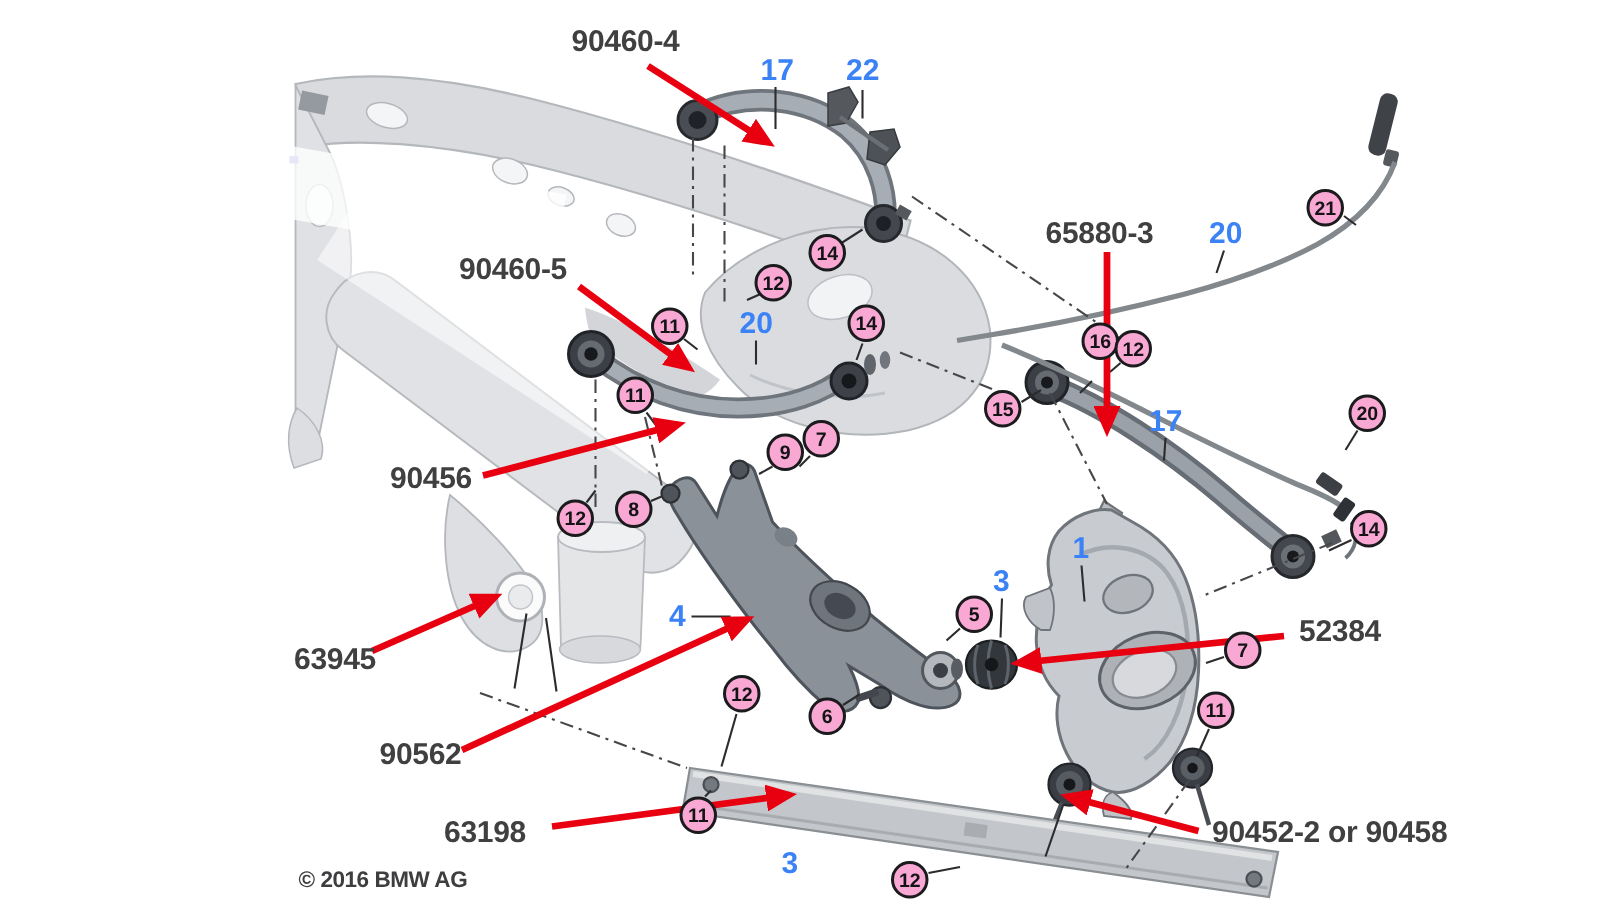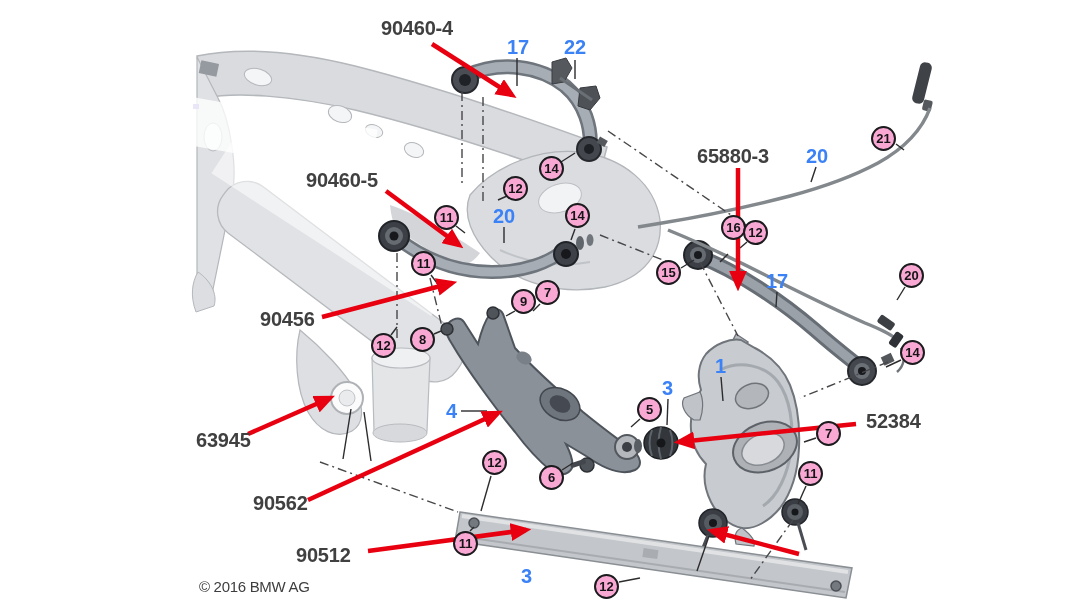--- a/index.html
+++ b/index.html
@@ -6,21 +6,21 @@
   .stage{
     position:relative;width:1080px;height:607px;background:#ffffff;overflow:hidden;
     font-family:"Liberation Sans", sans-serif;
   }
   .stage svg{position:absolute;left:0;top:0;}
   .title{
     position:absolute;left:15px;top:7px;font-size:21px;font-weight:500;color:#1b1b22;
     letter-spacing:0.1px;white-space:nowrap;
   }
   .copyright{
-    position:absolute;left:199px;top:578px;font-size:15px;font-weight:400;color:#3e3e40;
+    position:absolute;left:199px;top:578px;font-size:15px;font-weight:700;color:#3e3e40;
     letter-spacing:-0.3px;white-space:nowrap;
   }
   .plabel{
     position:absolute;font-size:20px;font-weight:700;color:#404040;white-space:nowrap;
     letter-spacing:-0.2px;
   }
   .num{
     position:absolute;font-size:20px;font-weight:700;color:#3b82f6;white-space:nowrap;
   }
   .circ{
@@ -236,22 +236,23 @@
     </g>
   </svg>
 
 
   <div class="plabel" style="left:381px;top:17px">90460-4</div>
   <div class="plabel" style="left:306px;top:169px">90460-5</div>
   <div class="plabel" style="left:697px;top:145px">65880-3</div>
   <div class="plabel" style="left:260px;top:308px">90456</div>
   <div class="plabel" style="left:196px;top:429px">63945</div>
   <div class="plabel" style="left:253px;top:492px">90562</div>
-  <div class="plabel" style="left:296px;top:544px">90512</div>
+  <div class="plabel" style="left:296px;top:544px">63198</div>
   <div class="plabel" style="left:866px;top:410px">52384</div>
+  <div class="plabel" style="left:808px;top:544px">90452-2 or 90458</div>
 
   <div class="num" style="left:507px;top:36px">17</div>
   <div class="num" style="left:564px;top:36px">22</div>
   <div class="num" style="left:493px;top:205px">20</div>
   <div class="num" style="left:806px;top:145px">20</div>
   <div class="num" style="left:766px;top:270px">17</div>
   <div class="num" style="left:715px;top:355px">1</div>
   <div class="num" style="left:662px;top:377px">3</div>
   <div class="num" style="left:446px;top:400px">4</div>
   <div class="num" style="left:521px;top:565px">3</div>

